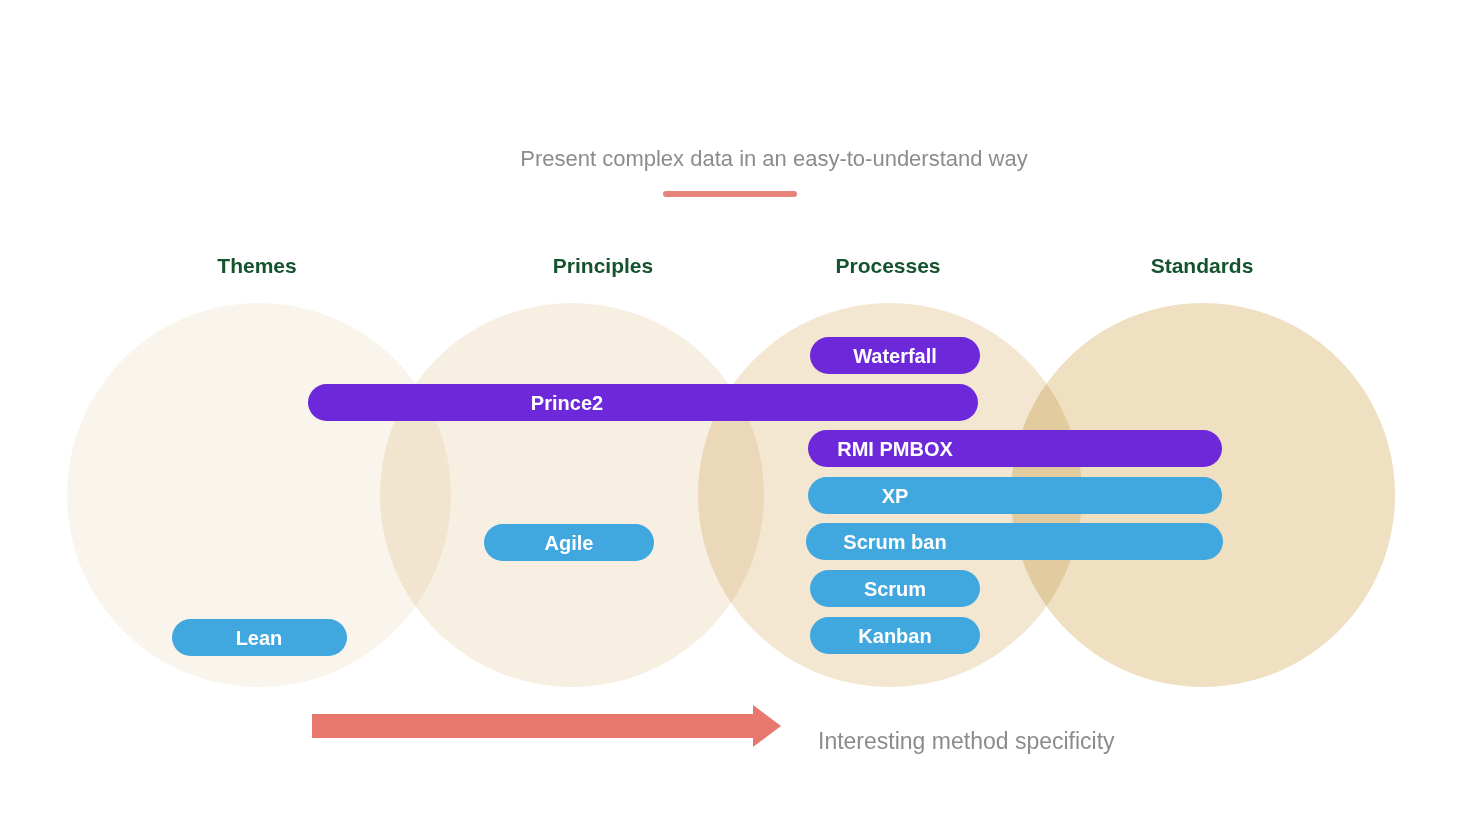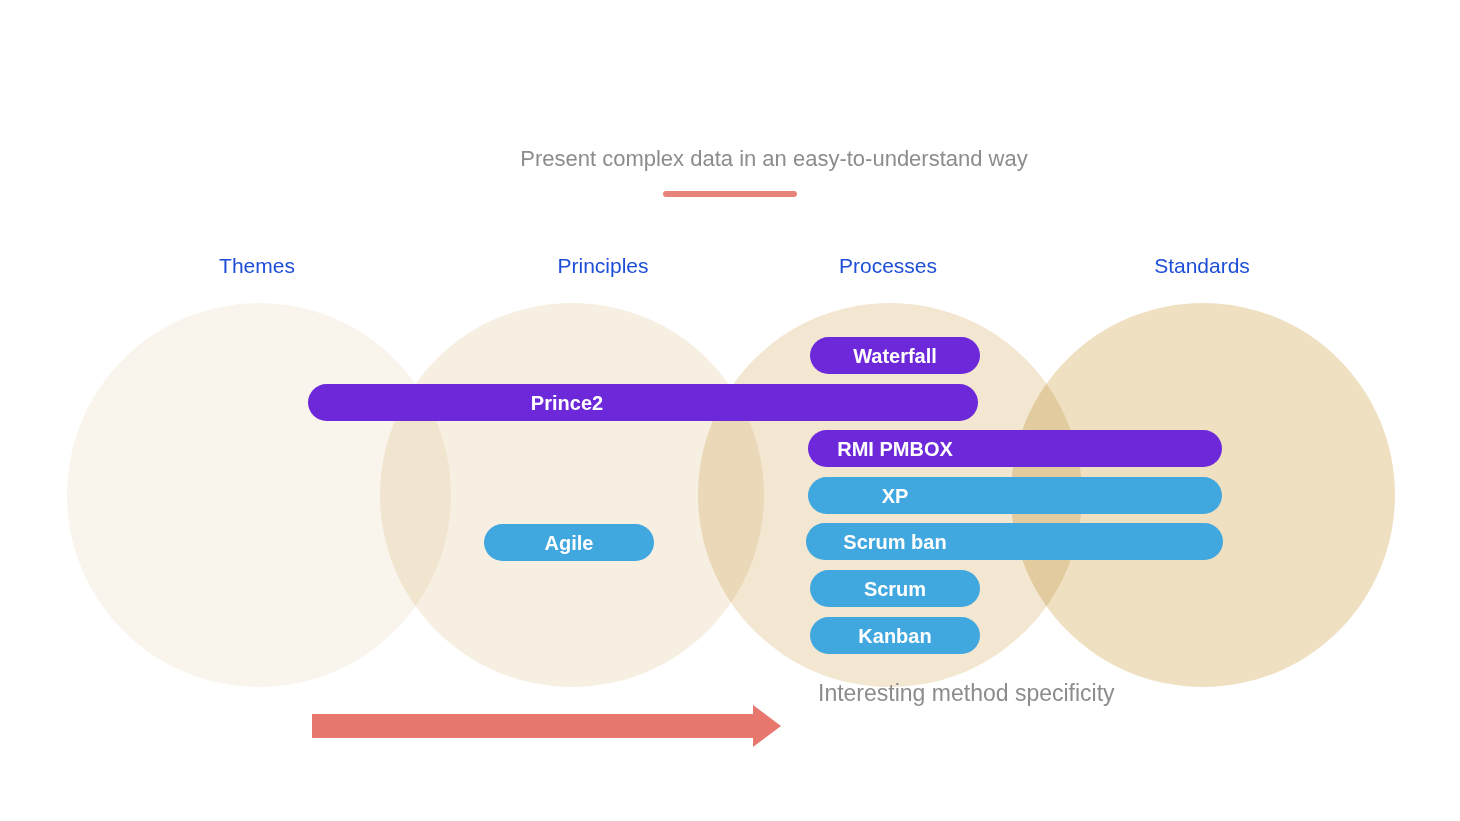--- a/index.html
+++ b/index.html
@@ -40,22 +40,22 @@
     border-radius: 3px;
     background: #E8837C;
   }
 
   
   .col-header {
     position: absolute;
     top: 254px;
     transform: translateX(-50%);
     font-size: 21px;
-    font-weight: normal;
-    color: #1d4ed8;
+    font-weight: bold;
+    color: #14532d;
     white-space: nowrap;
   }
   #hdr-themes     { left: 257px; }
   #hdr-principles { left: 571px; margin-left: 32px; }
   #hdr-processes  { left: 888px; }
   #hdr-standards  { left: 1202px; }
 
   
   .circle {
     position: absolute;
@@ -106,21 +106,21 @@
   .arrow-head {
     position: absolute;
     left: 753px; top: 705px;
     width: 0; height: 0;
     border-left: 28px solid #E8776E;
     border-top: 21px solid transparent;
     border-bottom: 21px solid transparent;
   }
   .arrow-caption {
     position: absolute;
-    left: 818px; top: 680px;
+    left: 818px; top: 728px;
     font-size: 23px;
     color: #8C8C8C;
     white-space: nowrap;
   }
 </style>
 </head>
 <body>
 
 <div class="slide">
 
@@ -154,18 +154,21 @@
   </div>
   <div class="pill blue" id="pill-kanban">
     <span class="pill-label">Kanban</span>
   </div>
   <div class="pill blue" id="pill-scrum">
     <span class="pill-label">Scrum</span>
   </div>
   <div class="pill blue" id="pill-agile">
     <span class="pill-label">Agile</span>
   </div>
+  <div class="pill blue" id="pill-lean">
+    <span class="pill-label">Lean</span>
+  </div>
 
   <div class="arrow-shaft"></div>
   <div class="arrow-head"></div>
   <div class="arrow-caption">Interesting method specificity</div>
 
 </div>
 
 </body></html>

